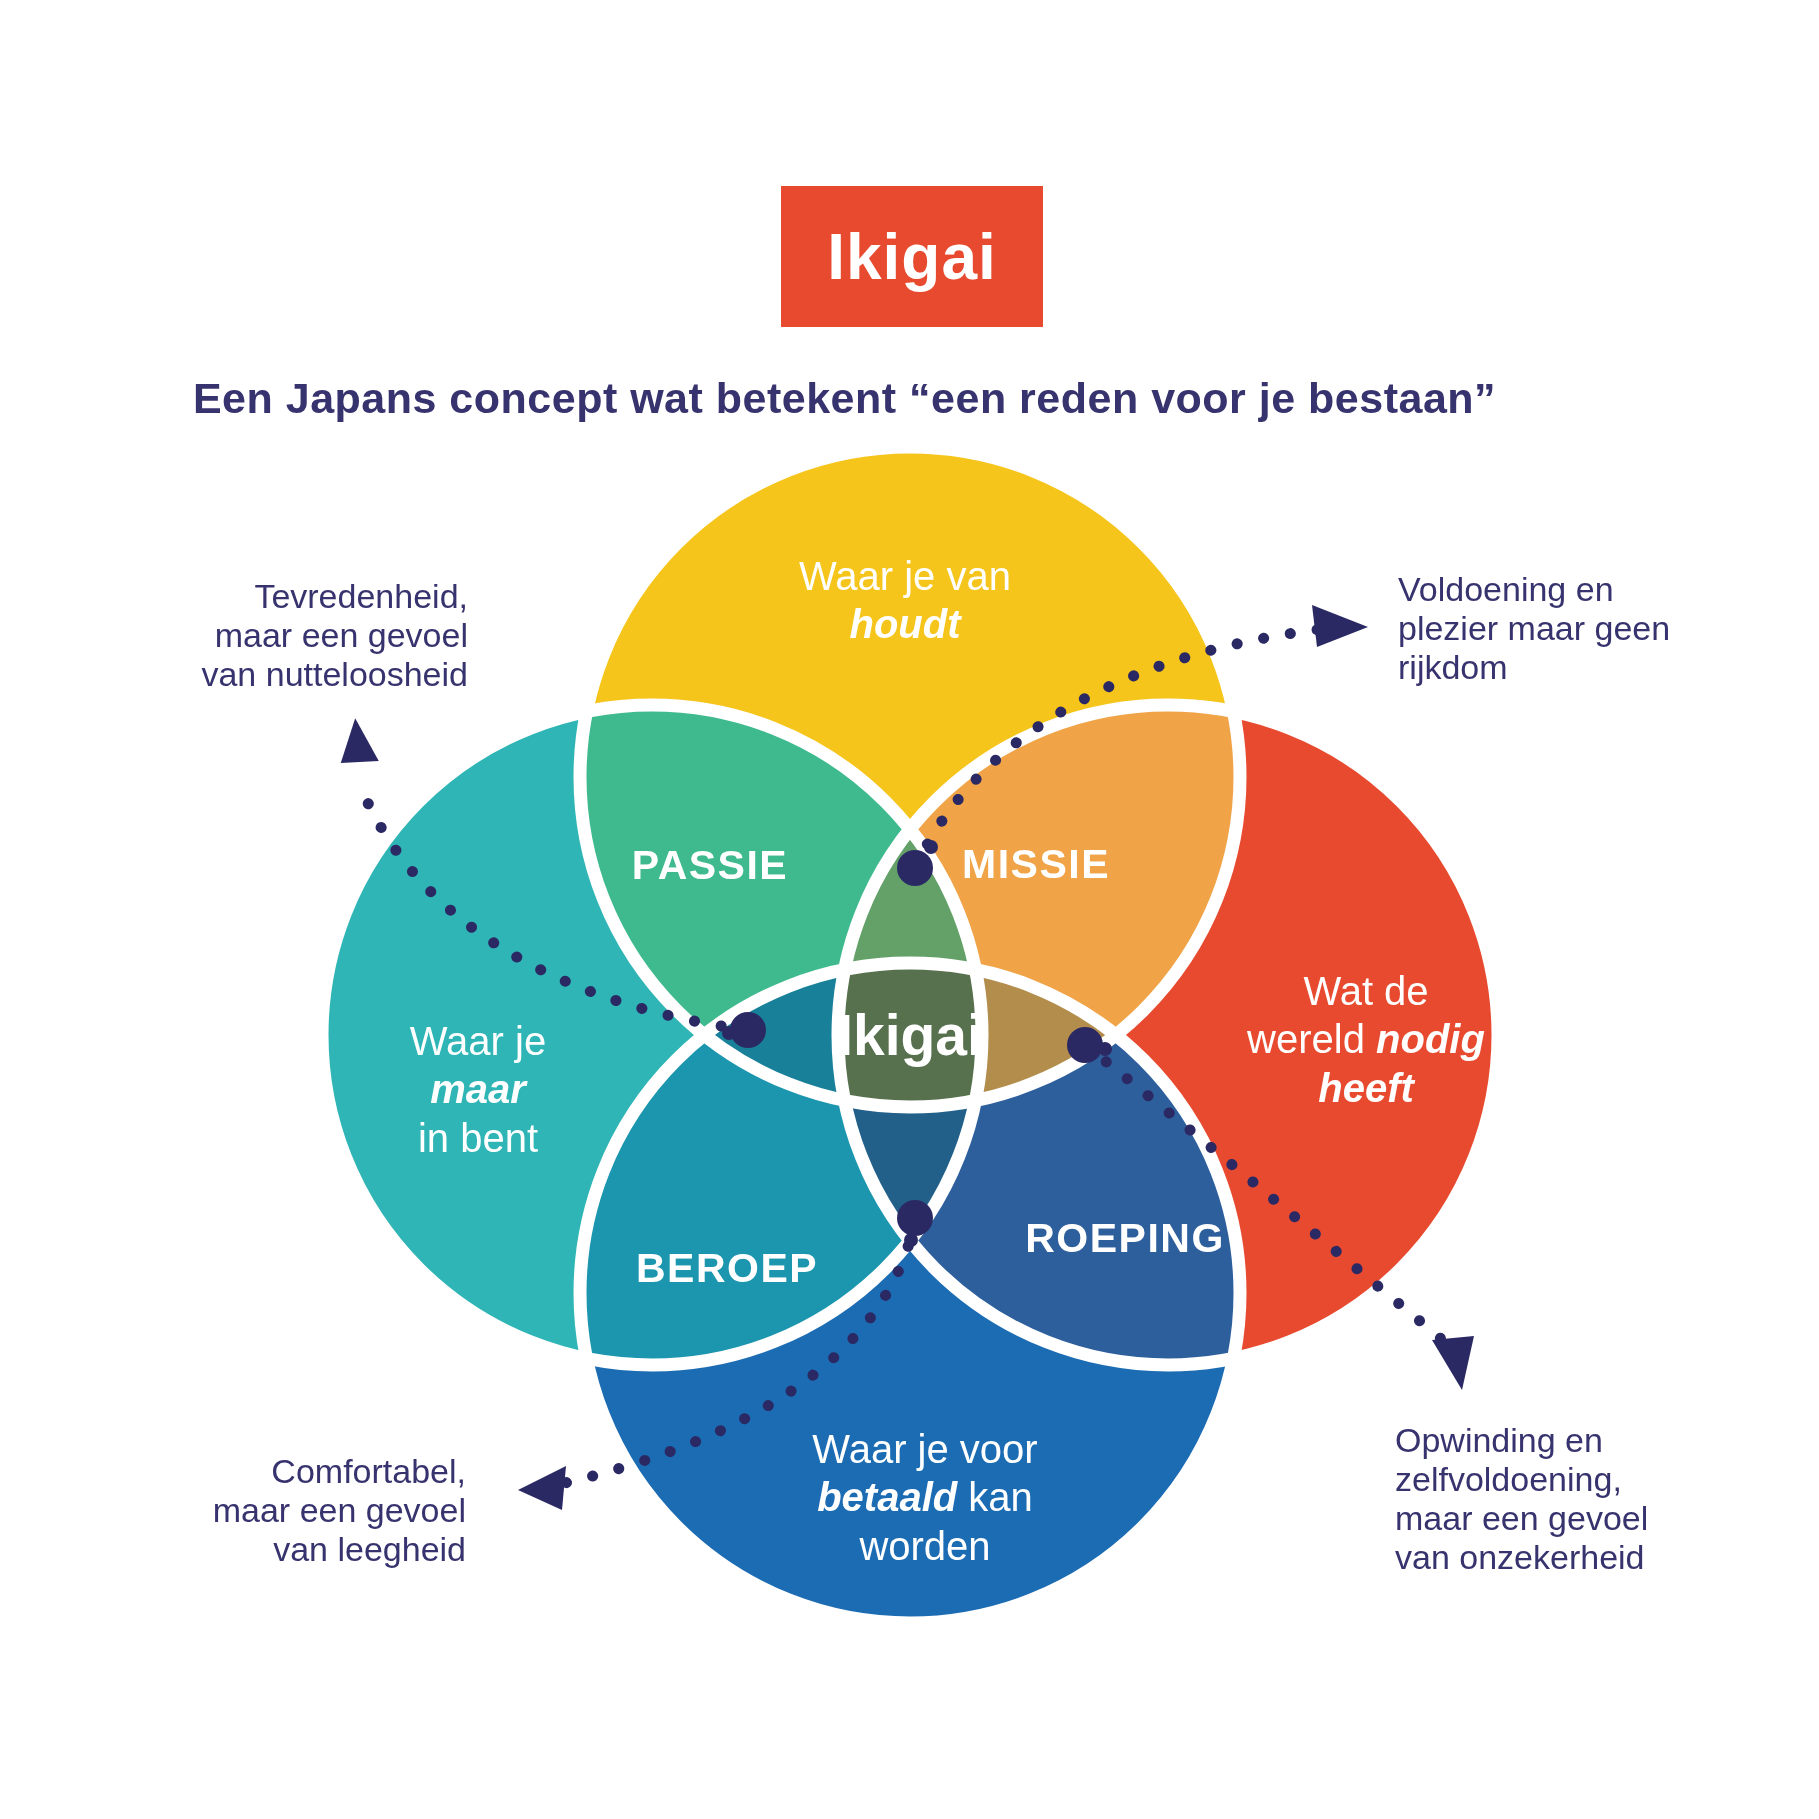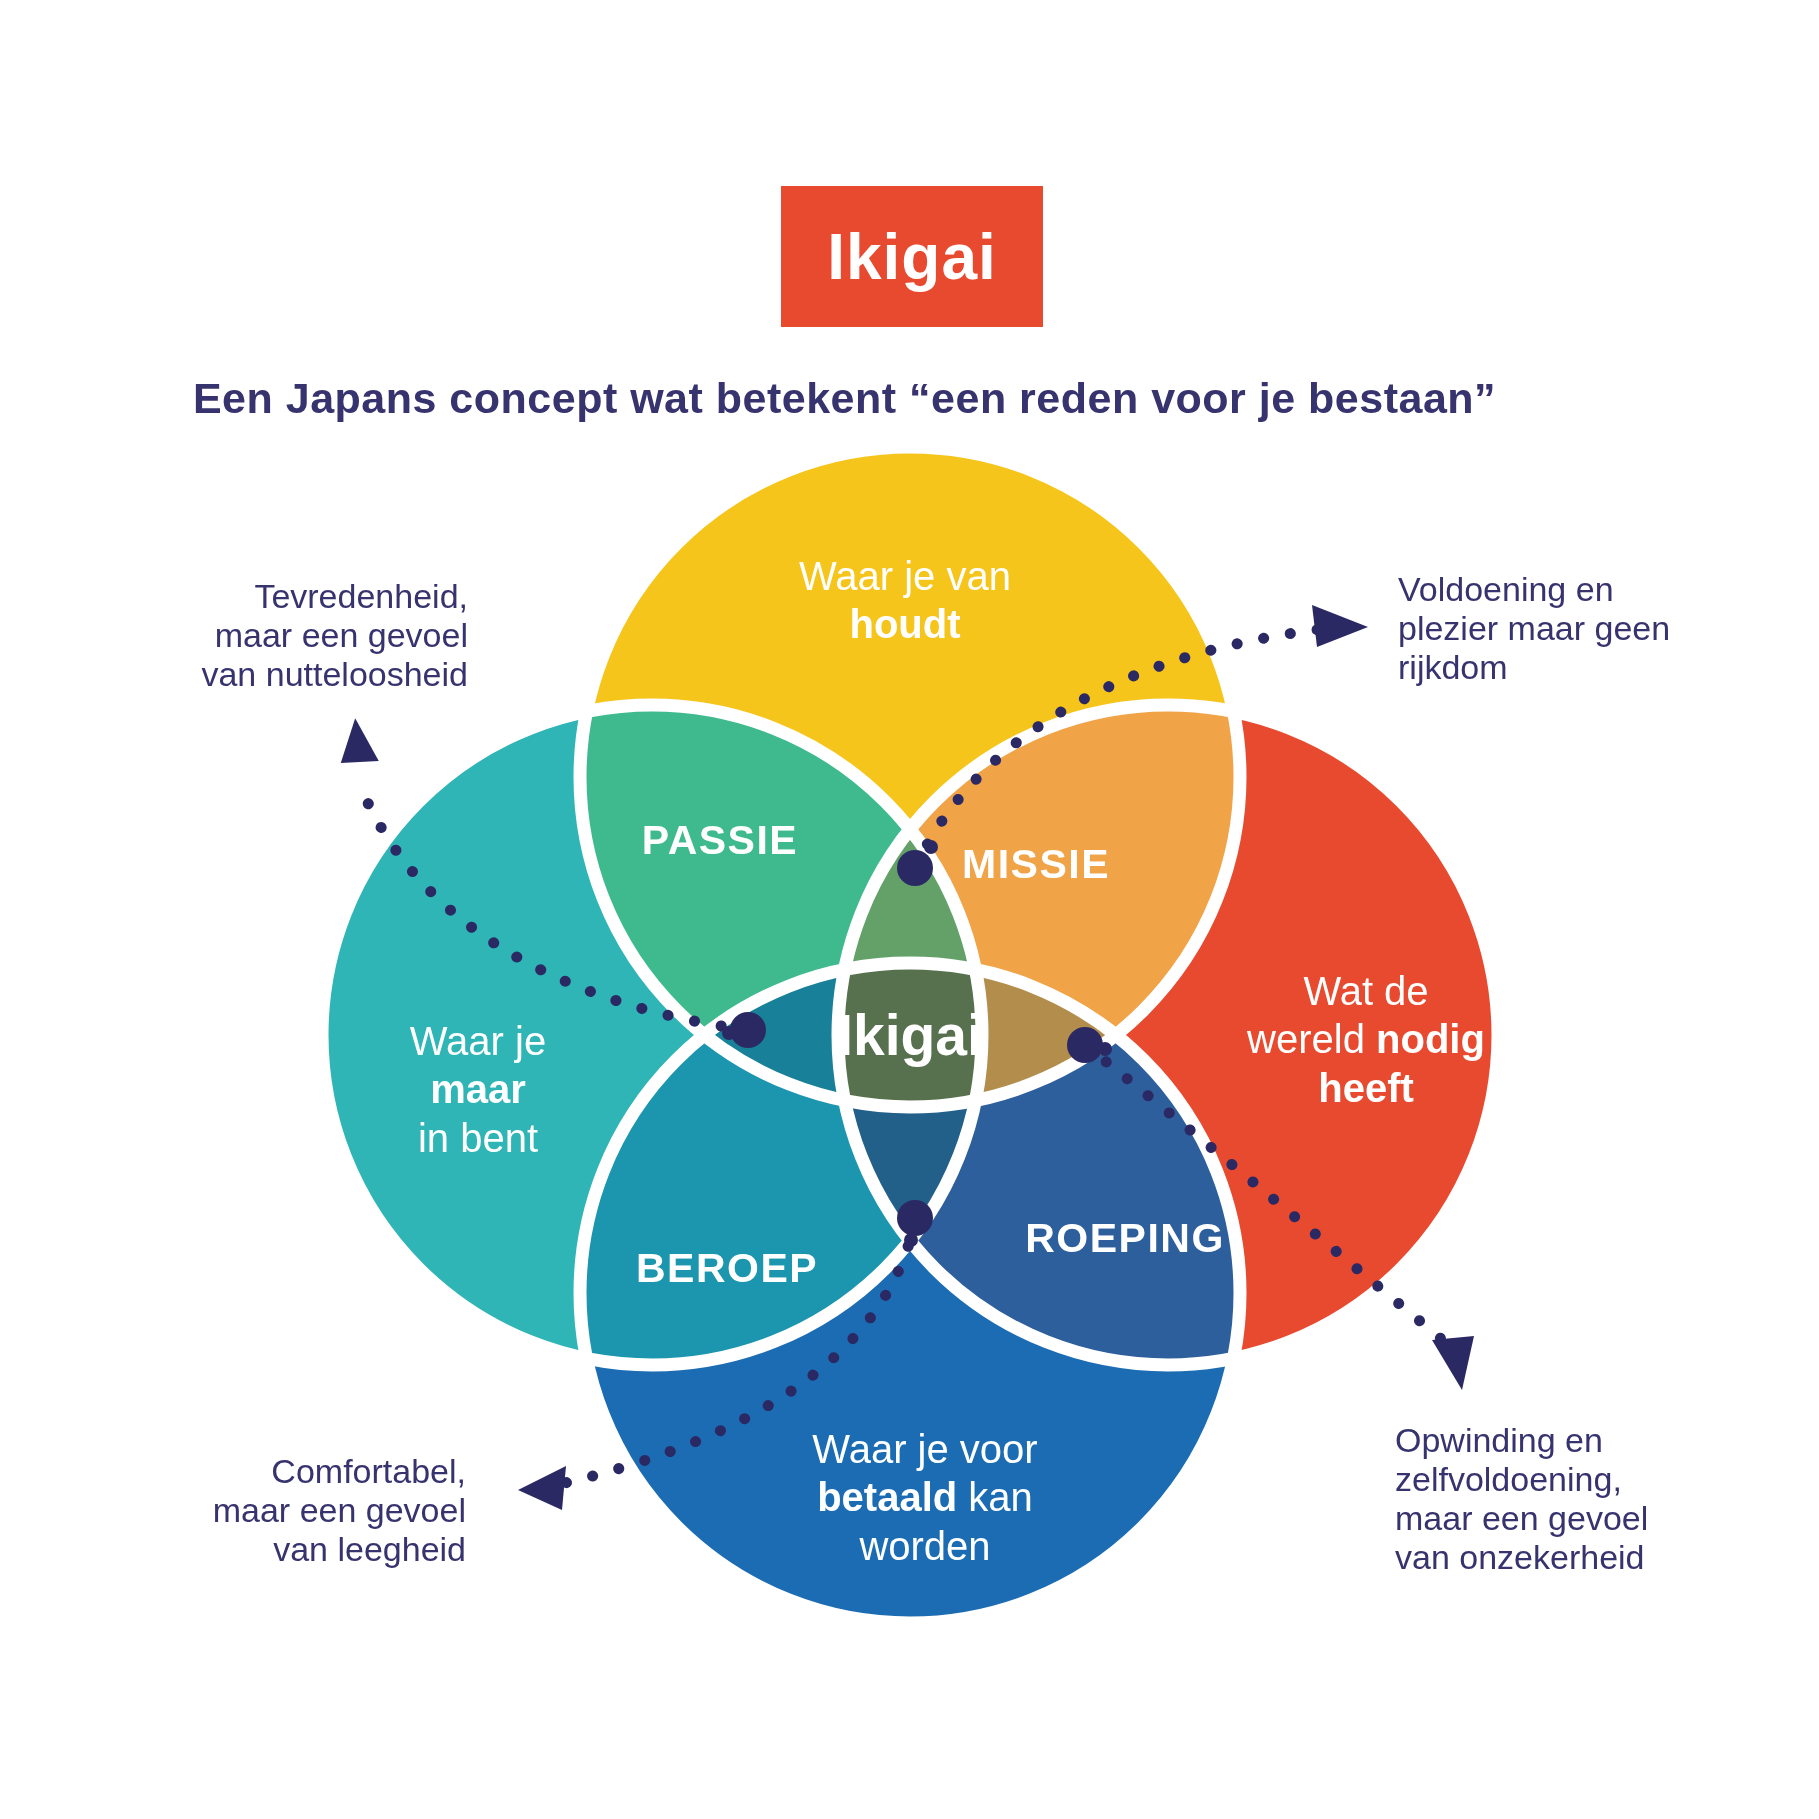--- a/index.html
+++ b/index.html
@@ -13,21 +13,21 @@
   .title-box{
     left:781px;top:186px;width:262px;height:141px;
     display:flex;align-items:center;justify-content:center;
   }
   .title-box-text{font-size:64px;font-weight:700;color:#ffffff;letter-spacing:1px;}
   .subtitle{
     left:0;top:374px;width:1689px;text-align:center;
     font-size:43px;font-weight:700;letter-spacing:0.5px;
   }
   .circle-text{font-size:40px;line-height:1.21;color:#ffffff;font-weight:400;}
-  .circle-text b{font-weight:700;}
+  .circle-text b{font-weight:700;font-style:italic;}
   .overlap-label{font-size:41px;font-weight:700;color:#ffffff;letter-spacing:1.5px;}
   .ikigai-center{font-size:57px;font-weight:700;color:#ffffff;}
   .annotation{font-size:34px;line-height:39px;font-weight:400;}
   .ann-right{text-align:right;}
   .ann-left{text-align:left;}
 </style>
 </head>
 <body>
 
 <svg id="venn" viewBox="0 0 1819 1819">
@@ -131,21 +131,21 @@
   <span>wereld </span><b>nodig</b><br>
   <b>heeft</b>
 </div>
 
 <div class="abs ctr circle-text" style="left:925px;top:1498px;">
   <span>Waar je voor</span><br>
   <b>betaald</b><span> kan</span><br>
   <span>worden</span>
 </div>
 
-<div class="abs ctr overlap-label" style="left:710px;top:840px;margin-left:10px;">PASSIE</div>
+<div class="abs ctr overlap-label" style="left:710px;top:865px;">PASSIE</div>
 <div class="abs ctr overlap-label" style="left:1036px;top:864px;">MISSIE</div>
 <div class="abs ctr overlap-label" style="left:727px;top:1268px;">BEROEP</div>
 <div class="abs ctr overlap-label" style="left:1125px;top:1238px;">ROEPING</div>
 <div class="abs ctr ikigai-center" style="left:910px;top:1035px;">Ikigai</div>
 
 <div class="abs annotation ann-right" style="left: 150px; top: 566px; width: 318px; color: rgb(55, 51, 110); margin-top: 11px;">
   <span>Tevredenheid,</span><br>
   <span>maar een gevoel</span><br>
   <span>van nutteloosheid</span>
 </div>

